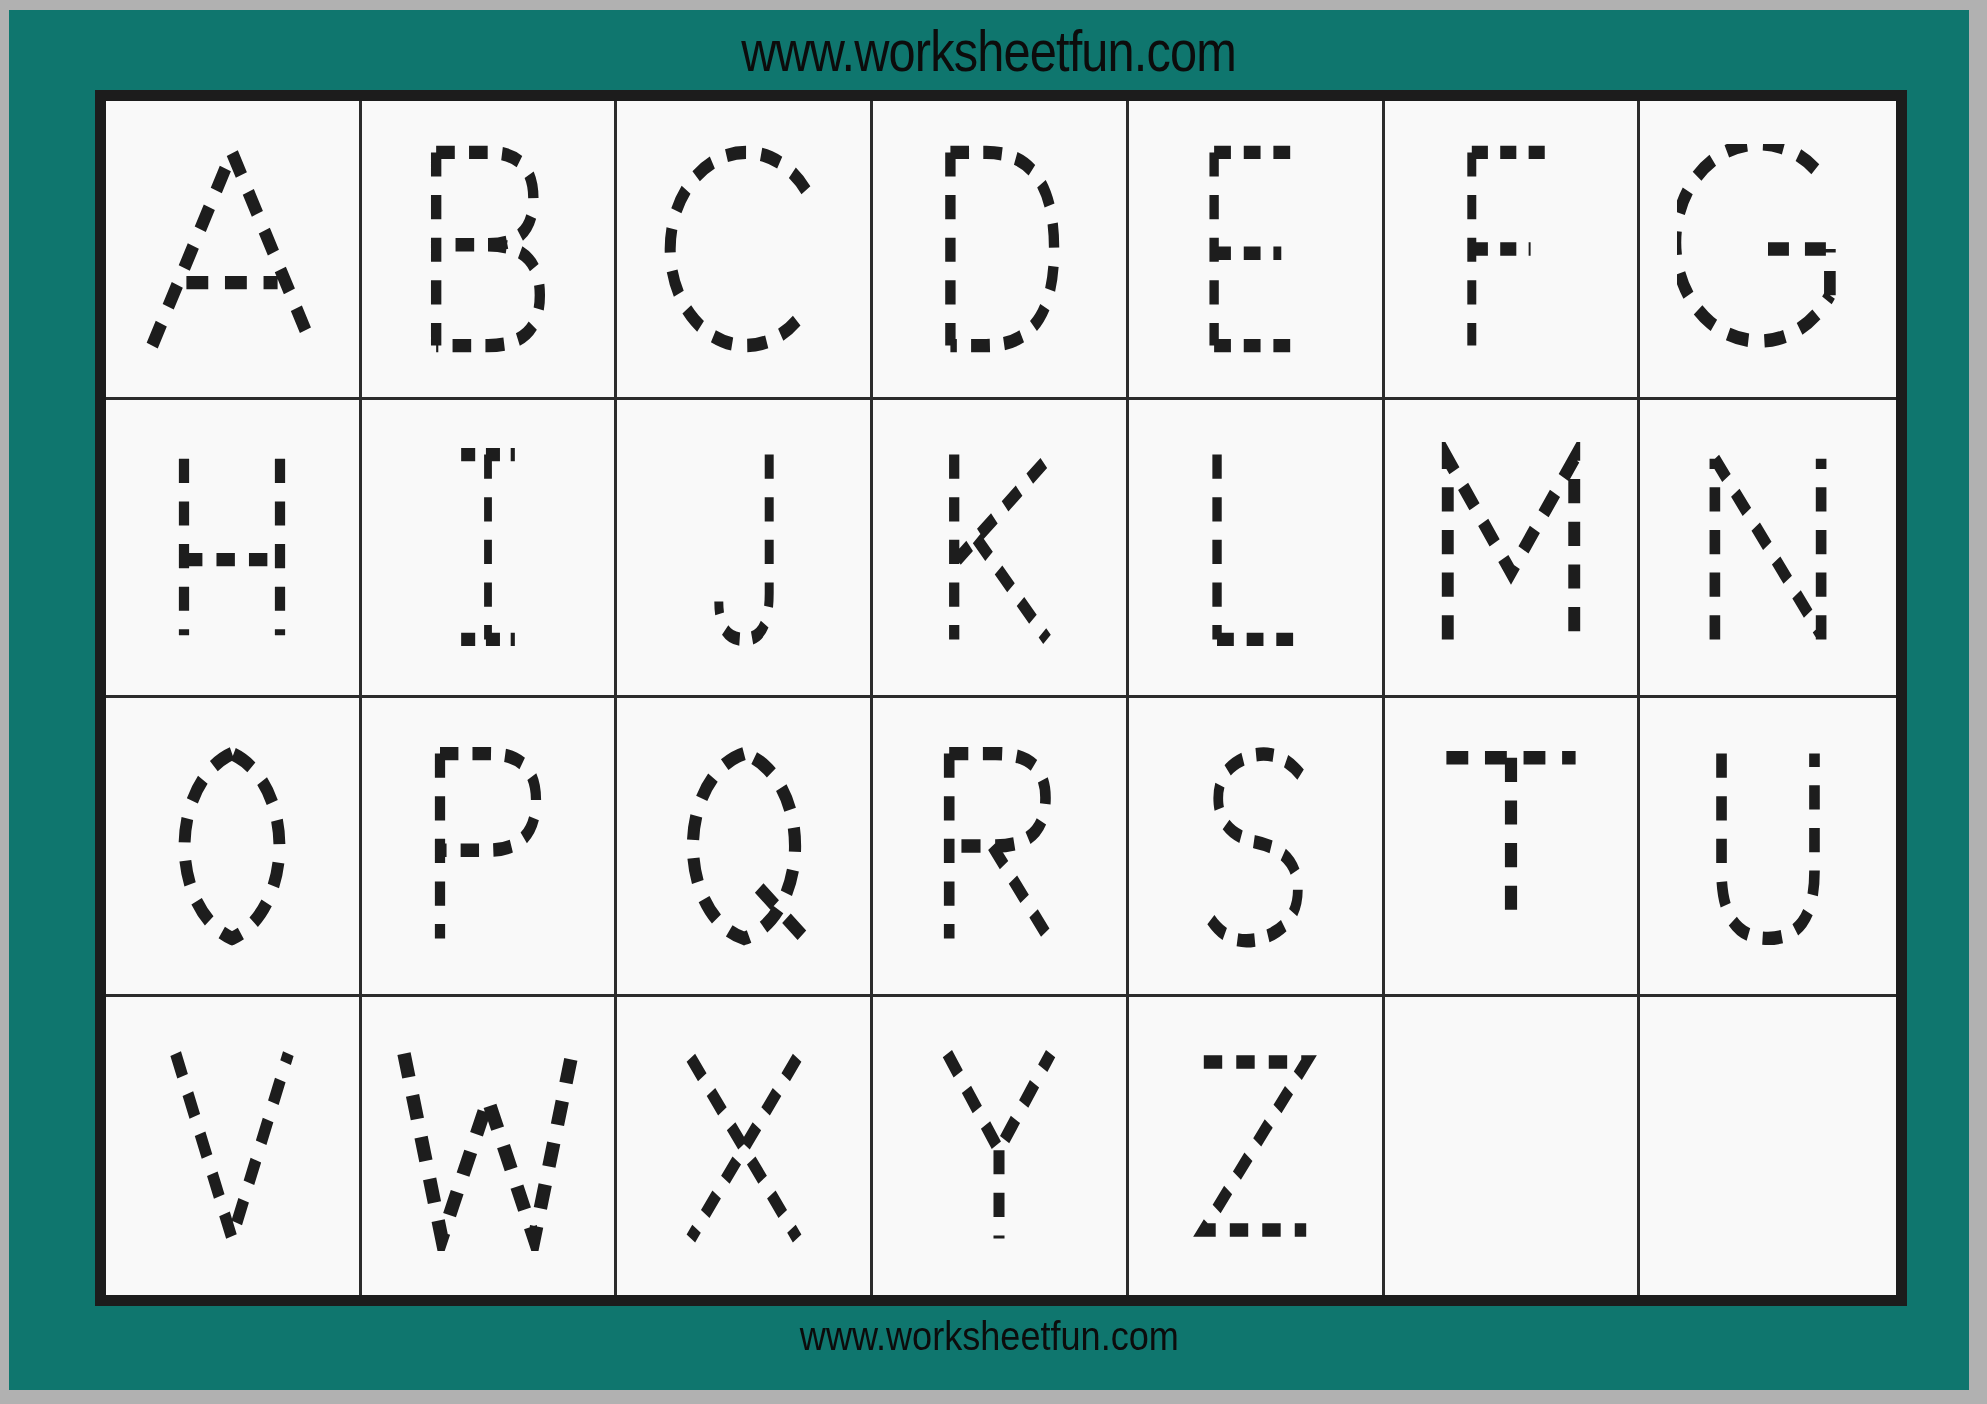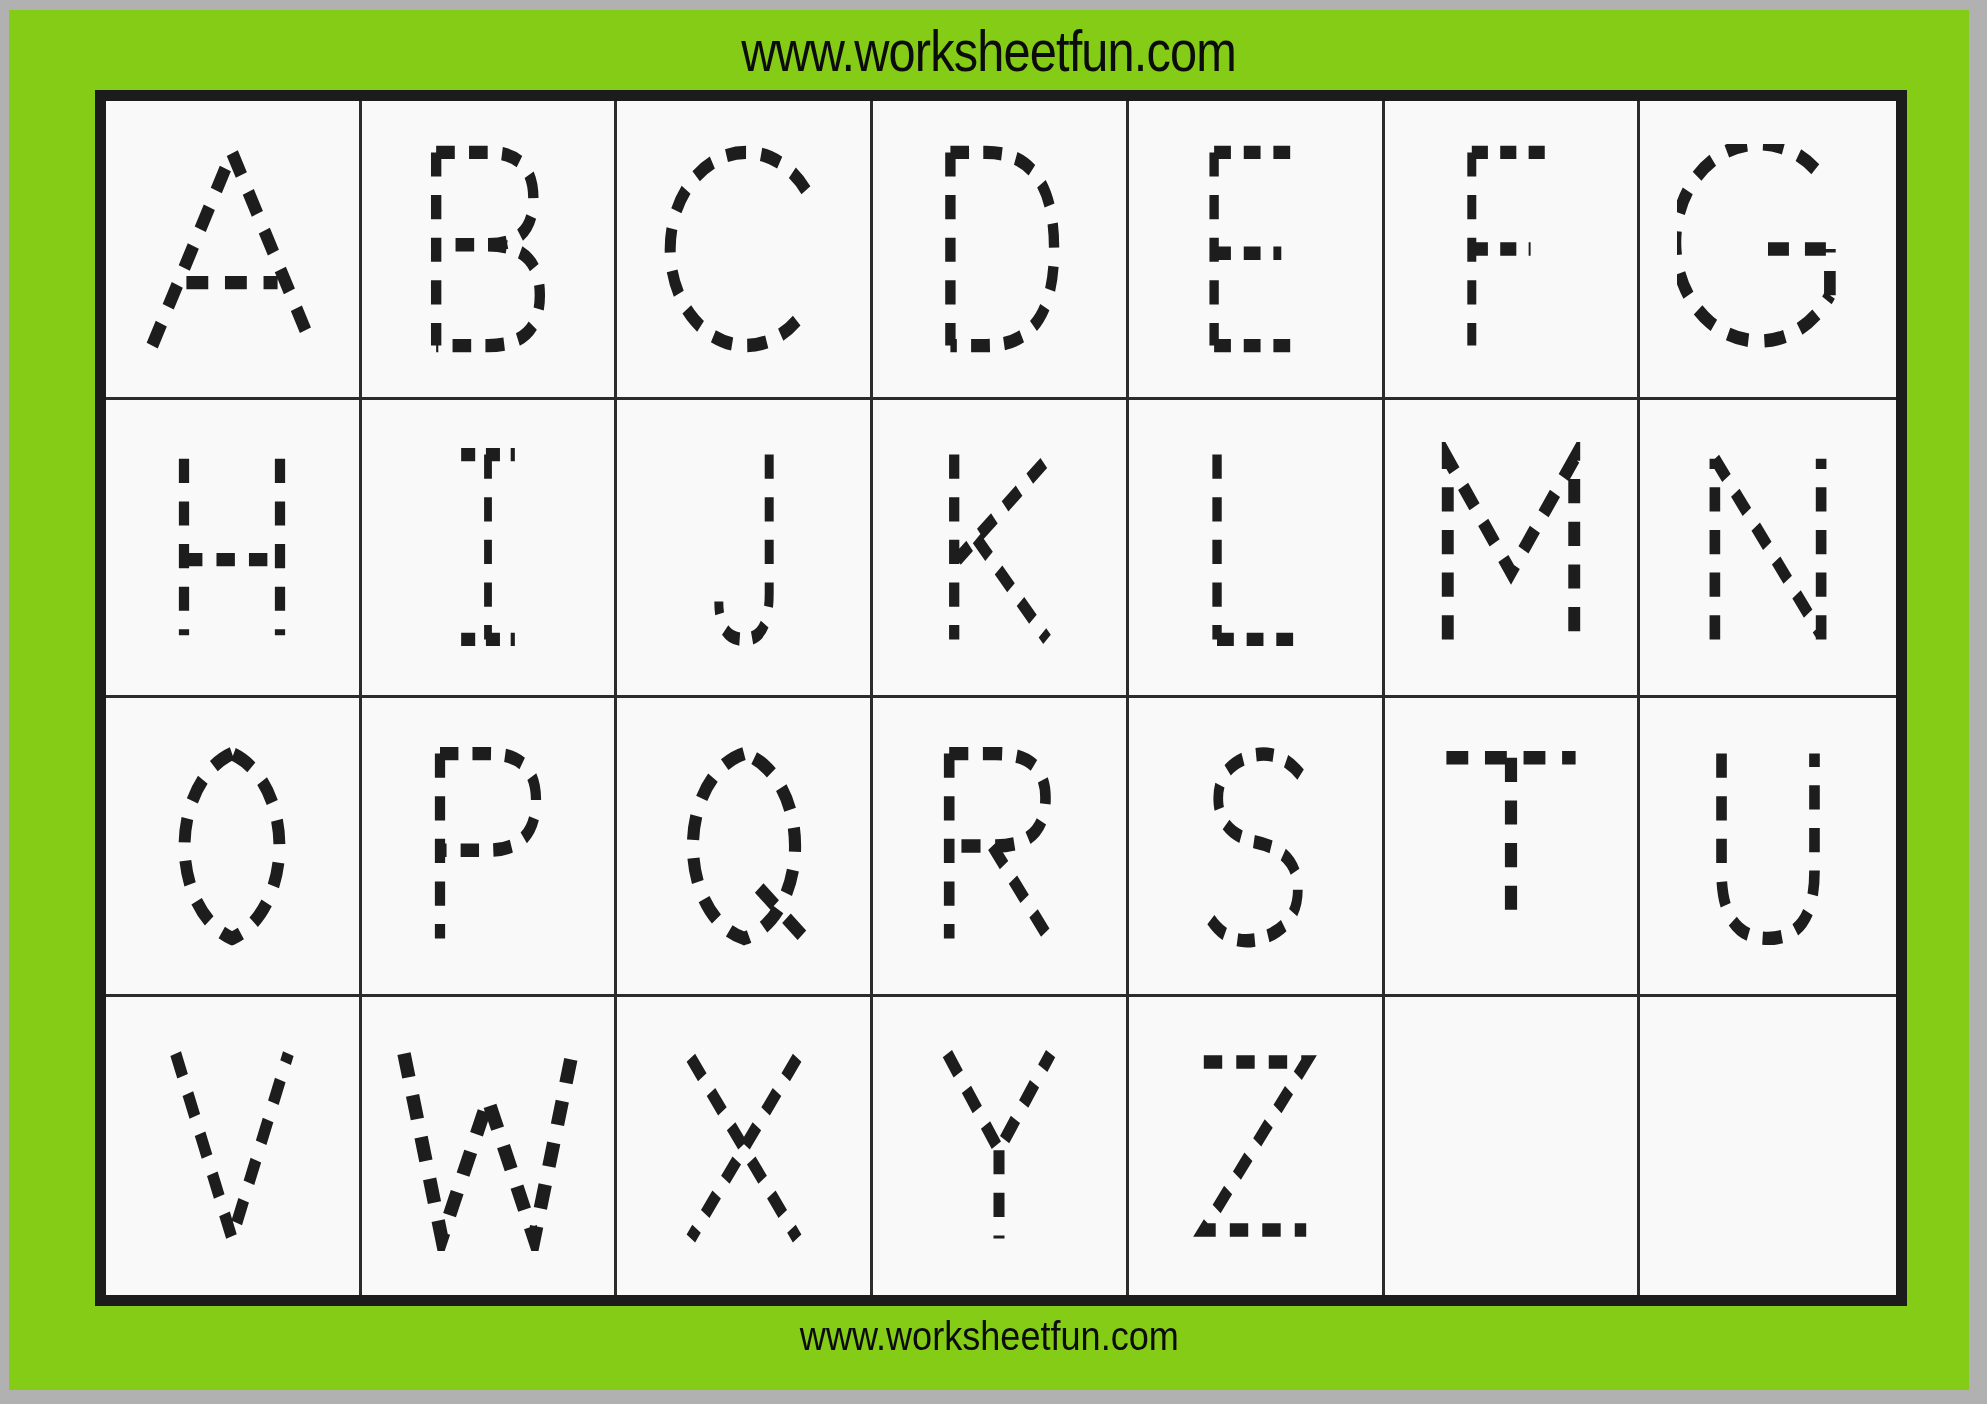--- a/index.html
+++ b/index.html
@@ -3,21 +3,21 @@
 <meta charset="utf-8">
 <style>
   html,body{margin:0;padding:0;}
   .stage{
     position:relative;width:1987px;height:1404px;overflow:hidden;
     background:#b1b1b1;
     font-family:"Liberation Sans", sans-serif;
   }
   .paper{
     position:absolute;left:9px;top:10px;width:1960px;height:1380px;
-    background:#84cc16;
+    background:#0f766e;
   }
   .header{
     position:absolute;left:0;top:6px;width:100%;text-align:center;
     color:#0c0c0c;font-size:58px;line-height:1.2;white-space:nowrap;
   }
   .header .squeeze{display:inline-block;transform:scaleX(.84);transform-origin:50% 50%;letter-spacing:-1px;}
   .grid{
     position:absolute;left:86px;top:80px;width:1812px;height:1216px;
     box-sizing:border-box;border:11px solid #1c1c1c;background:#f9f9f9;
     display:grid;grid-template-columns:repeat(7,1fr);grid-template-rows:repeat(4,1fr);

